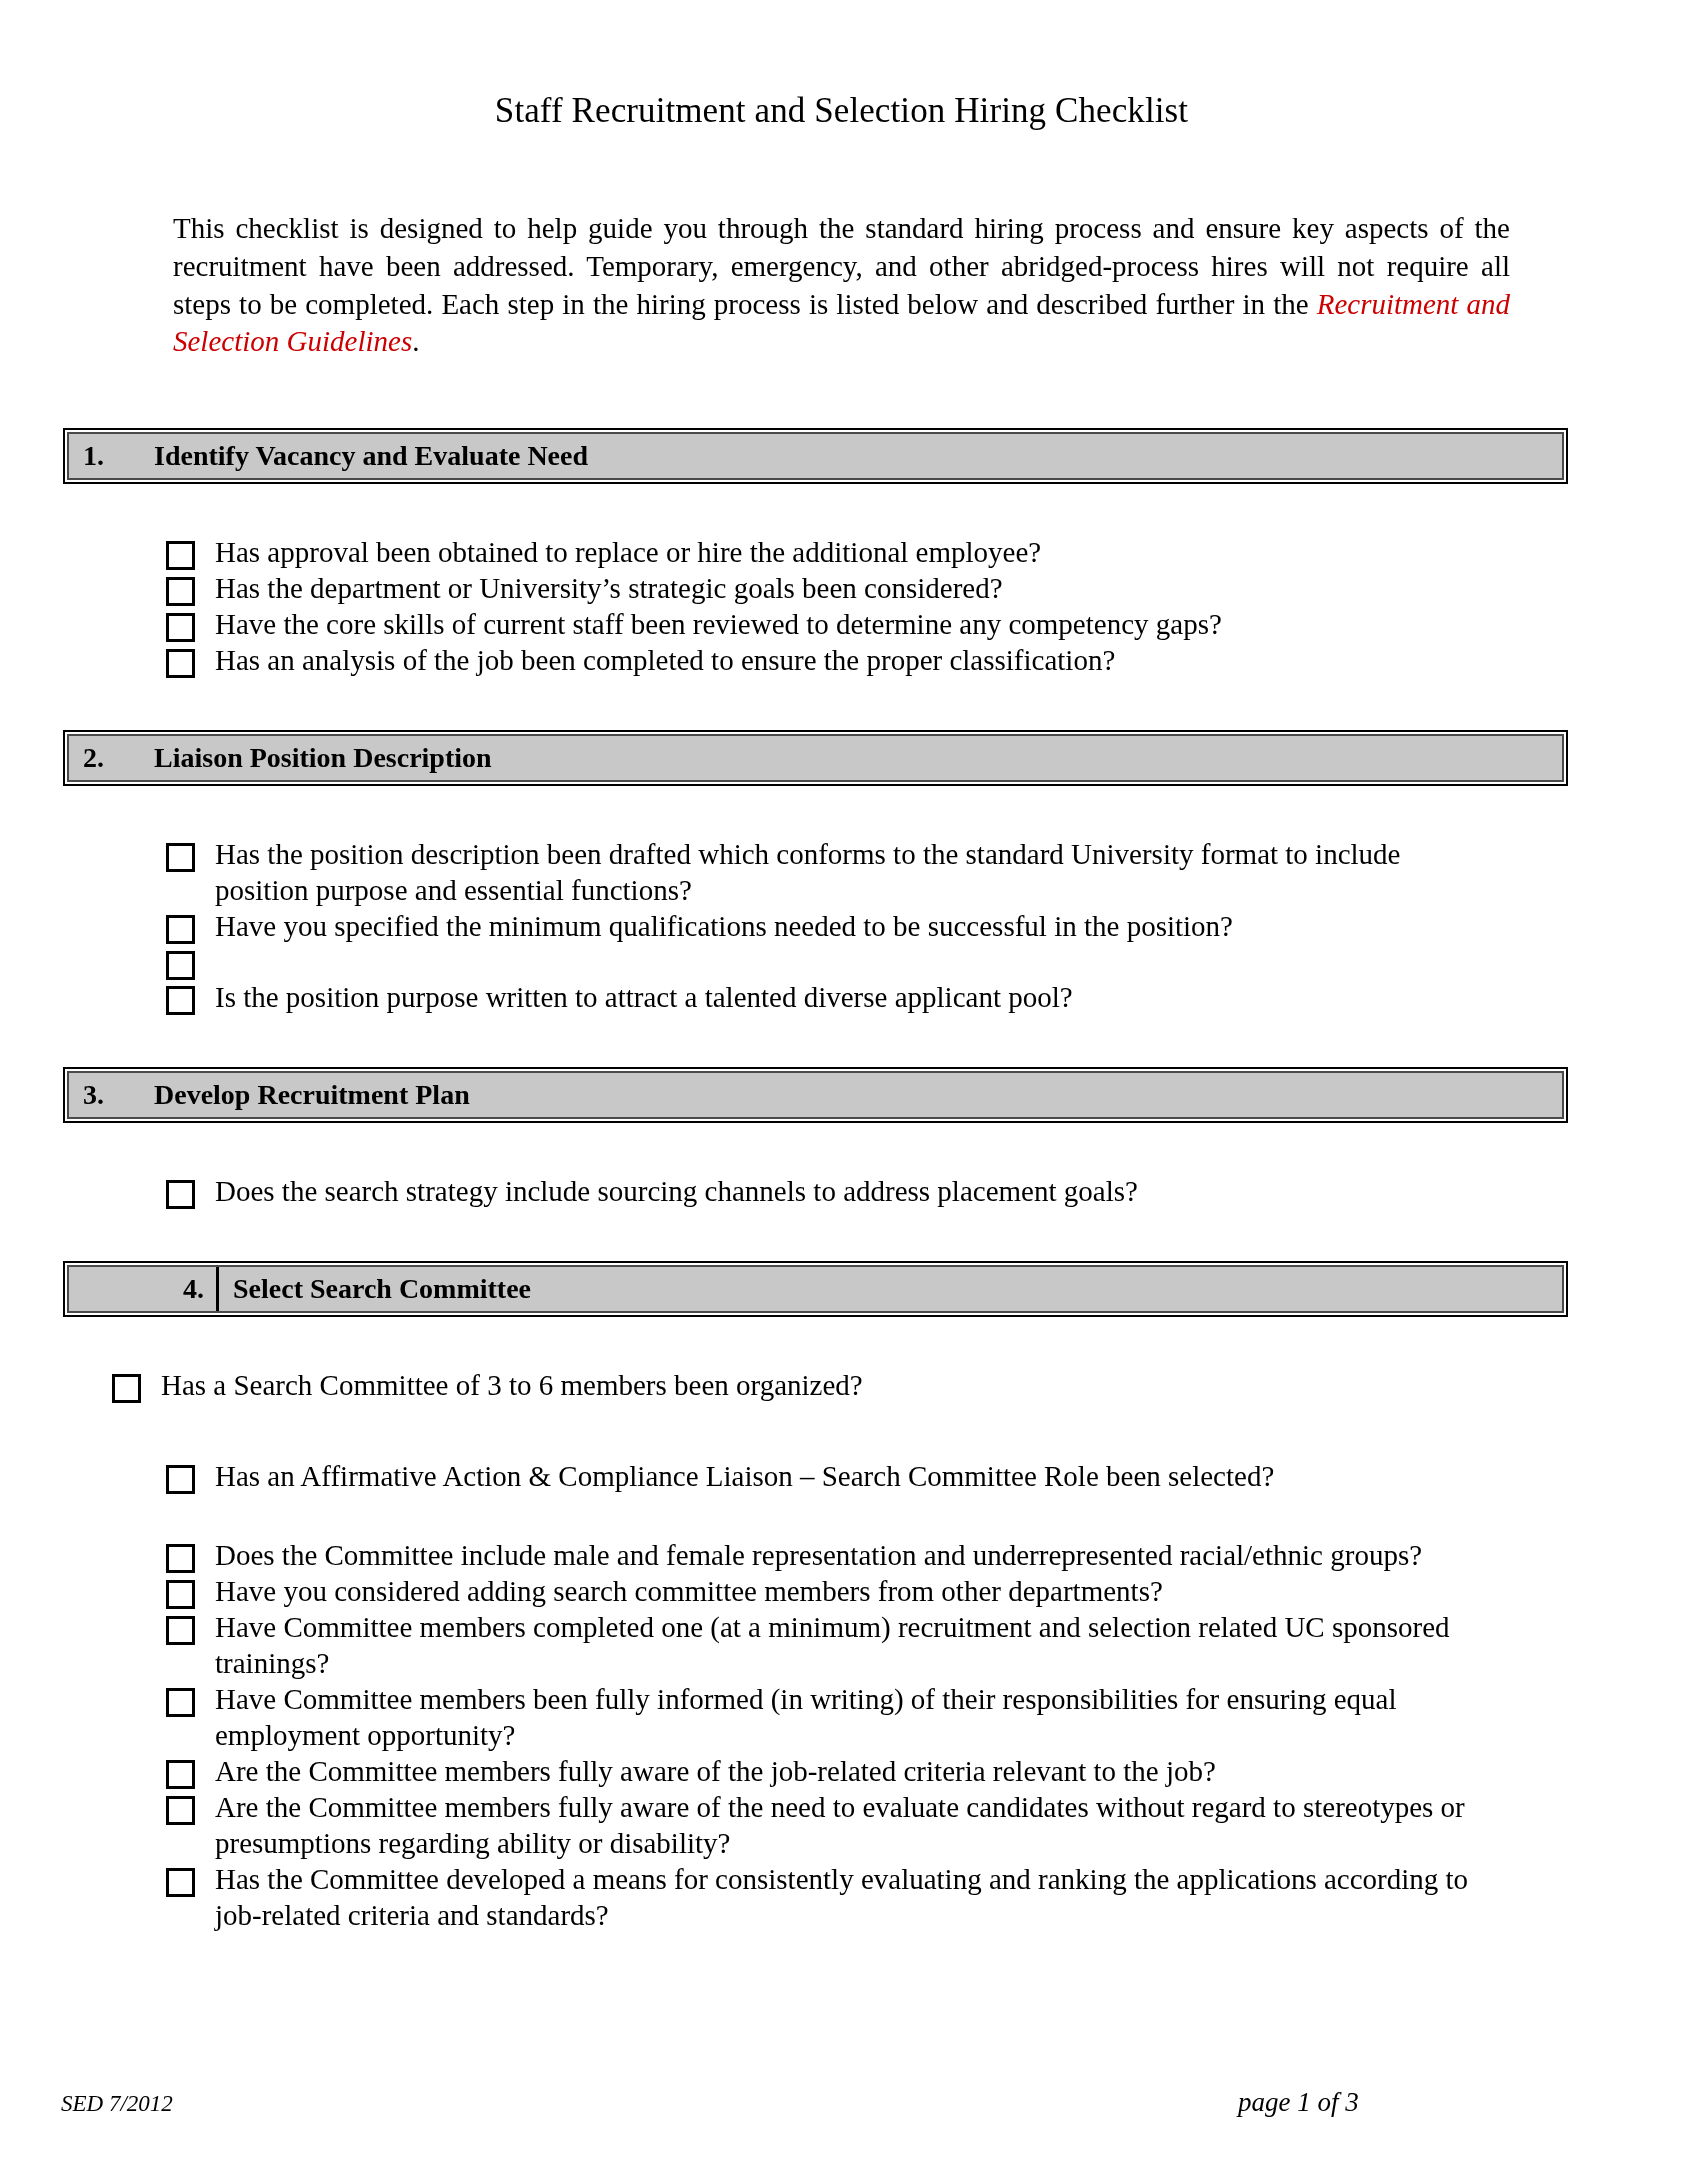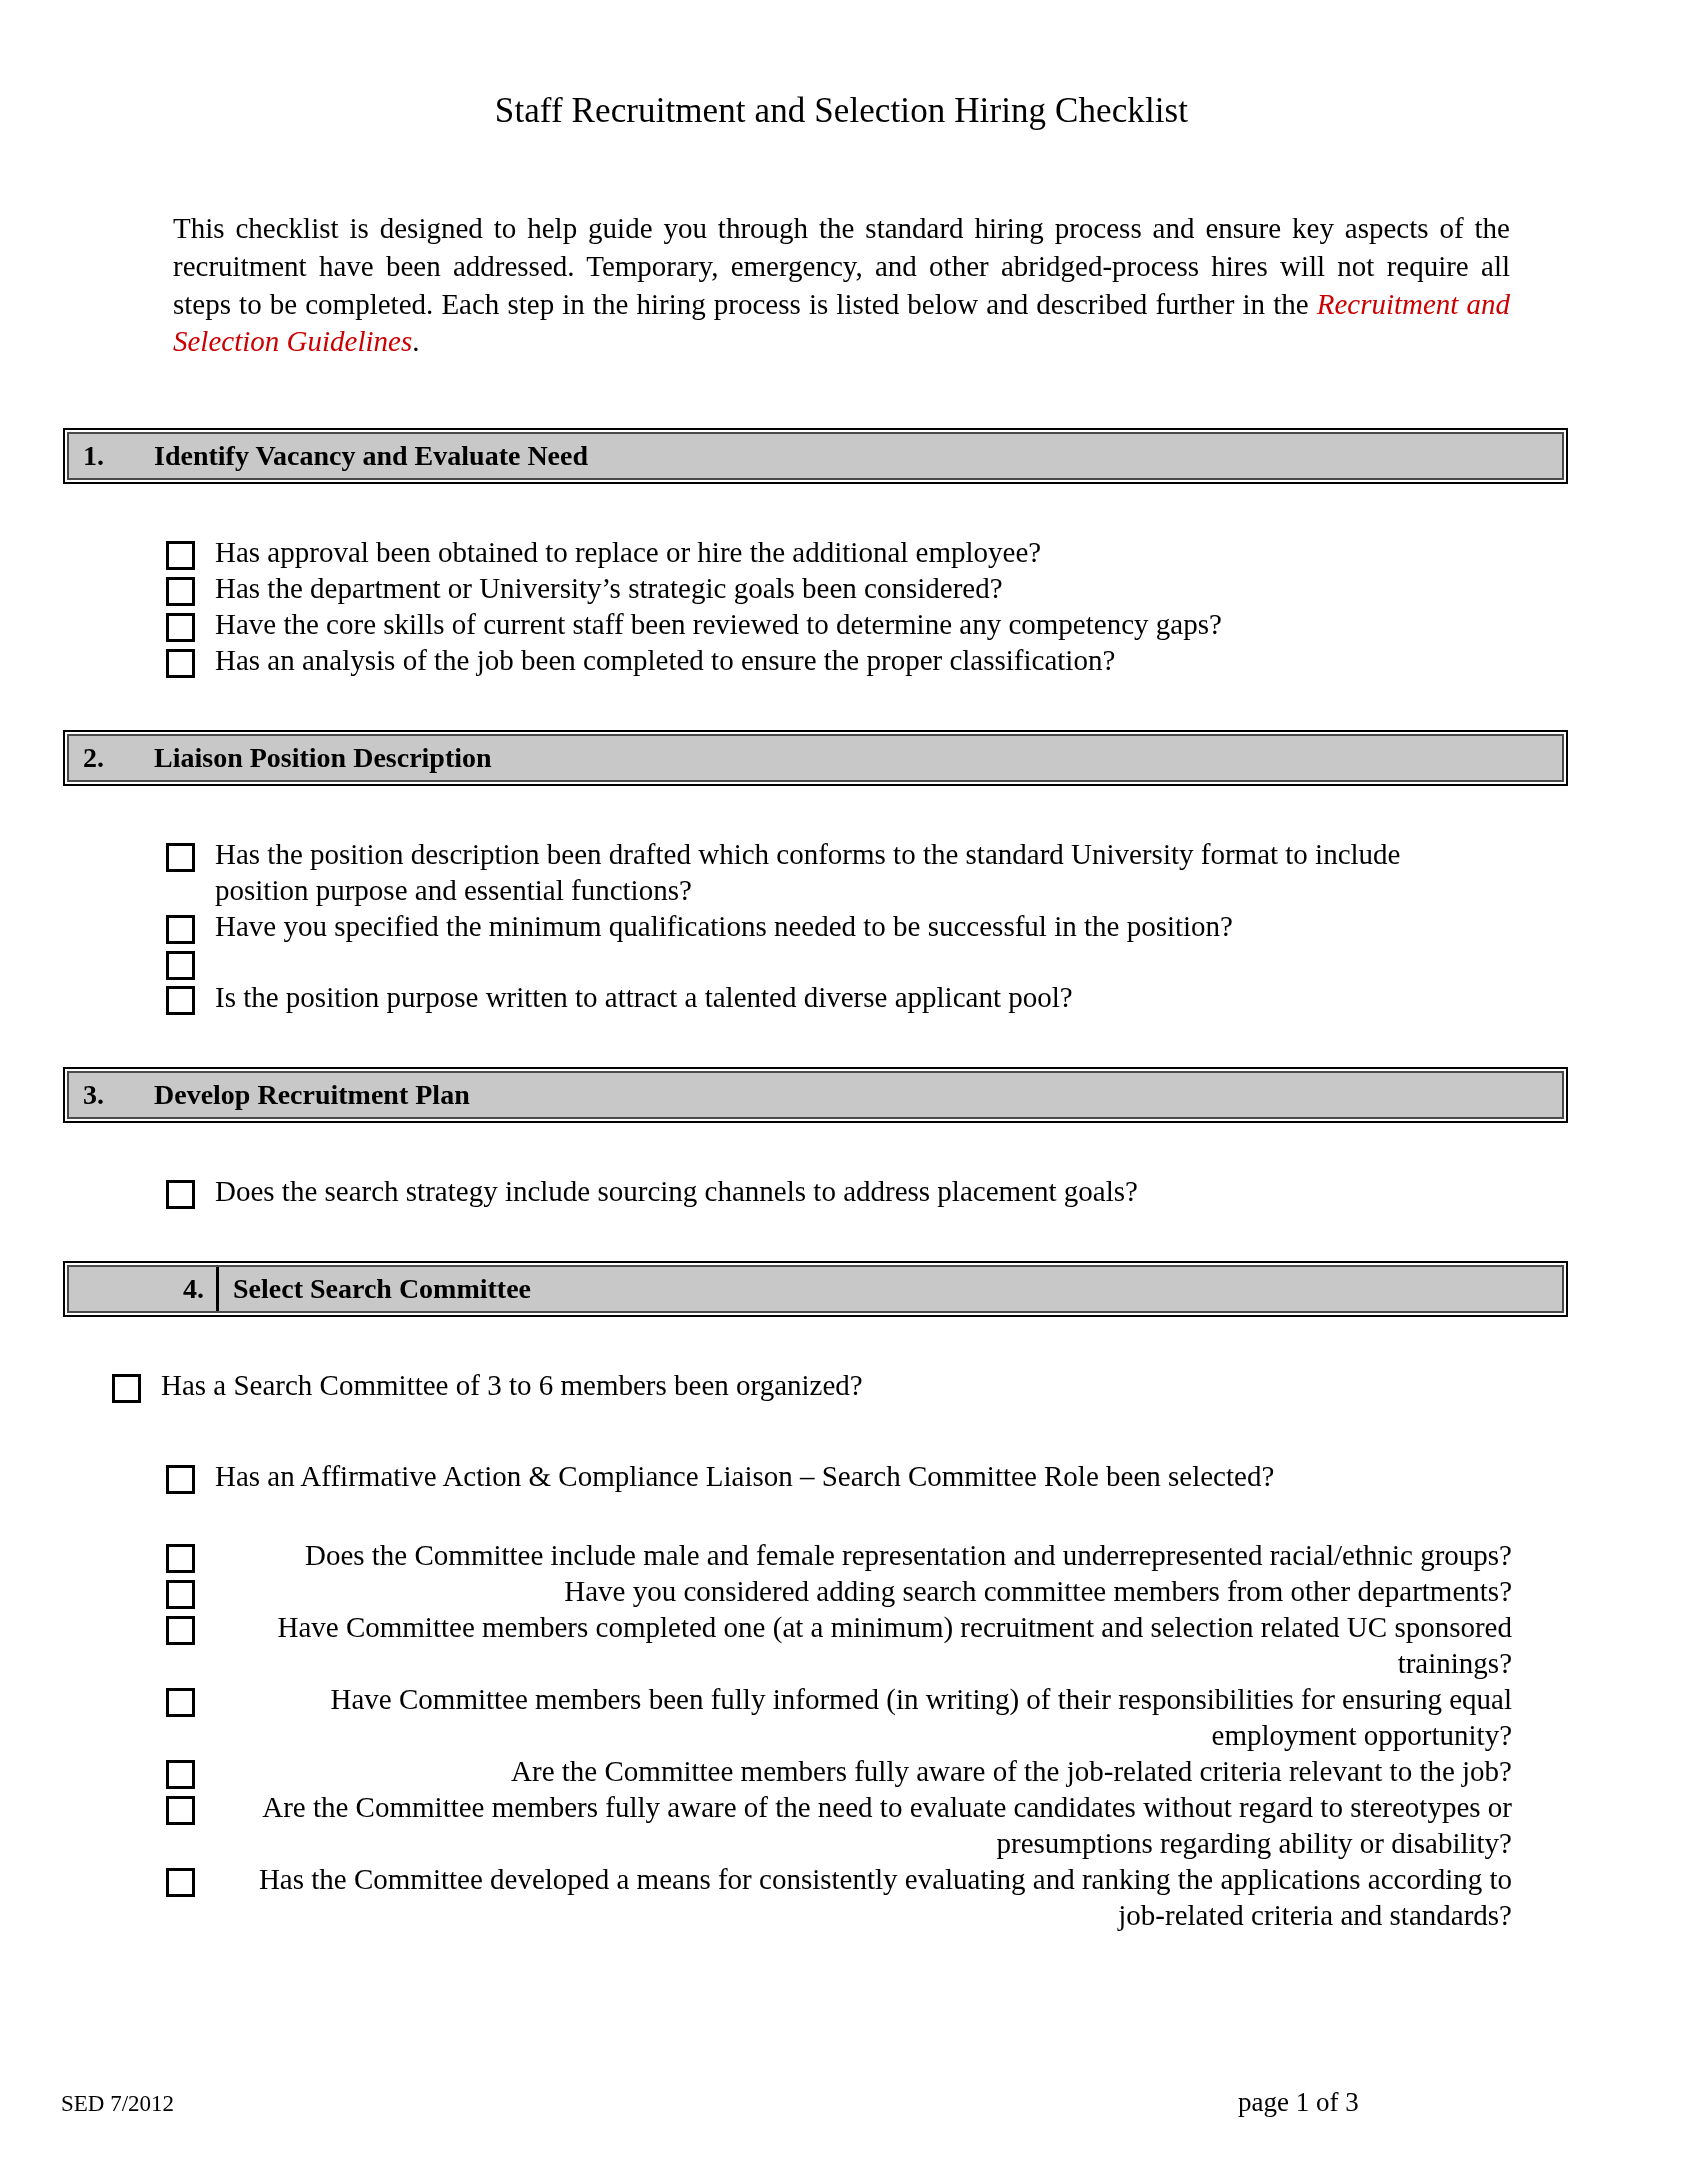--- a/index.html
+++ b/index.html
@@ -117,38 +117,39 @@
   .item .txt {
     padding-left: 20px;
     flex: 1 1 auto;
   }
 
   
   .indent-std { padding-left: 166px; }
   .indent-std2 { padding-left: 166px; }
   .indent-first4 { padding-left: 76px; margin-left: 36px; }
   .indent-sub4 { padding-left: 166px; }
-  .indent-deep4 { padding-left: 166px; text-align: right; }
+  .indent-deep4 { padding-left: 166px; }
 
   .item.wide .txt { max-width: 1297px; }
   .item.narrow .txt { max-width: 1238px; }
   .gap-md { height: 44px; }
   .gap-lg { height: 55px; }
   .gap-xl { height: 71px; }
 
   .txt-nudge { padding-left: 26px; }
 
   
   .footer {
     position: absolute;
     left: 0;
     bottom: 0;
     width: 1612px;
     height: 119px;
     font-size: 23px;
+    font-style: italic;
   }
   .footer .left {
     position: absolute;
     left: 61px;
     top: 32px;
   }
   .footer .right {
     position: absolute;
     left: 1238px;
     top: 28px;

